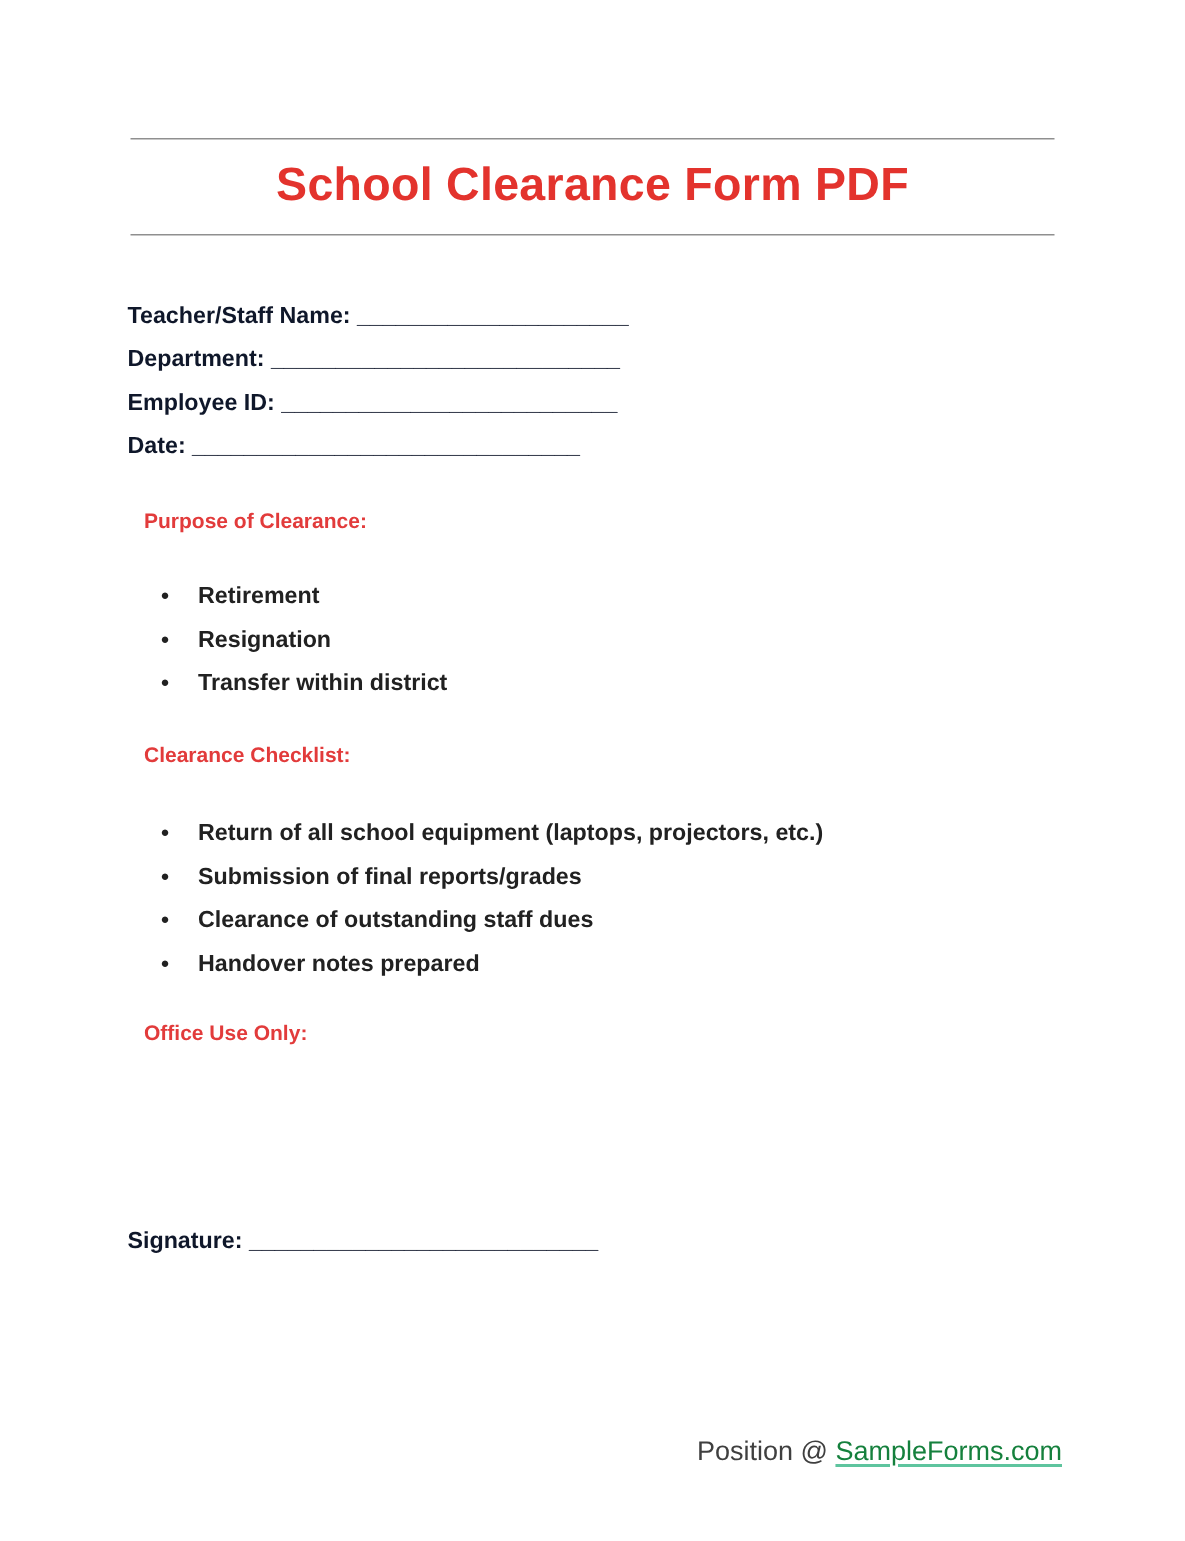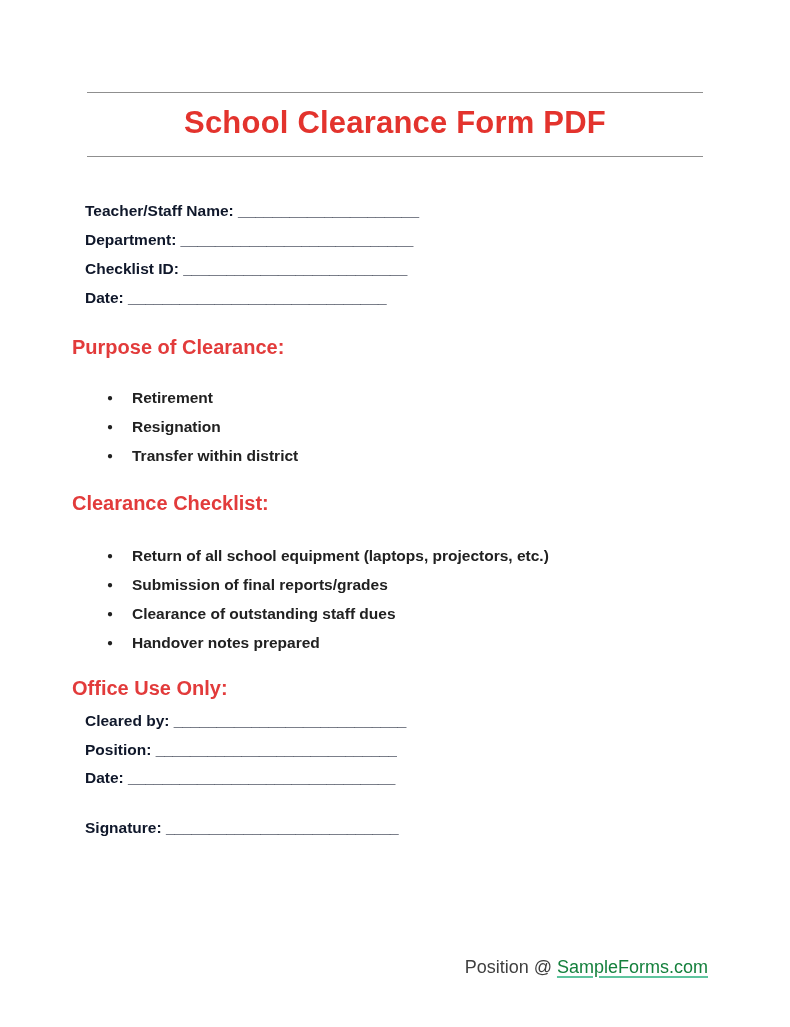--- a/index.html
+++ b/index.html
@@ -48,22 +48,22 @@
   .field-row {
     line-height: 29px;
     white-space: nowrap;
   }
   .field-row .field-line { letter-spacing: 0; }
 
   .info-block { top: 196px; }
 
   .section-heading {
     position: absolute;
-    left: 72px;
-    font-size: 20px;
+    left: 96px;
+    font-size: 14px;
     font-weight: 700;
     color: #e23b3b;
     line-height: 18px;
     white-space: nowrap;
   }
   .heading-purpose { top: 338px; }
   .heading-checklist { top: 494px; }
   .heading-office { top: 679px; }
 
   .bullet-list {
@@ -126,21 +126,21 @@
   <div class="field-block info-block">
     <div class="field-row">
       <span>Teacher/Staff Name:</span>
       <span class="field-line">_____________________</span>
     </div>
     <div class="field-row">
       <span>Department:</span>
       <span class="field-line">___________________________</span>
     </div>
     <div class="field-row">
-      <span>Checklist ID:</span>
+      <span>Employee ID:</span>
       <span class="field-line">__________________________</span>
     </div>
     <div class="field-row">
       <span>Date:</span>
       <span class="field-line">______________________________</span>
     </div>
   </div>
 
   <h2 class="section-heading heading-purpose">Purpose of Clearance:</h2>
 
@@ -175,34 +175,20 @@
       <span>Clearance of outstanding staff dues</span>
     </li>
     <li>
       <span class="bullet">●</span>
       <span>Handover notes prepared</span>
     </li>
   </ul>
 
   <h2 class="section-heading heading-office">Office Use Only:</h2>
 
-  <div class="field-block office-block">
-    <div class="field-row">
-      <span>Cleared by:</span>
-      <span class="field-line">___________________________</span>
-    </div>
-    <div class="field-row">
-      <span>Position:</span>
-      <span class="field-line">____________________________</span>
-    </div>
-    <div class="field-row">
-      <span>Date:</span>
-      <span class="field-line">_______________________________</span>
-    </div>
-  </div>
 
   <div class="field-block signature-block">
     <div class="field-row">
       <span>Signature:</span>
       <span class="field-line">___________________________</span>
     </div>
   </div>
 
   <div class="footer">
     <span>Position @ </span><a class="copyright-link" href="#">SampleForms.com</a>

